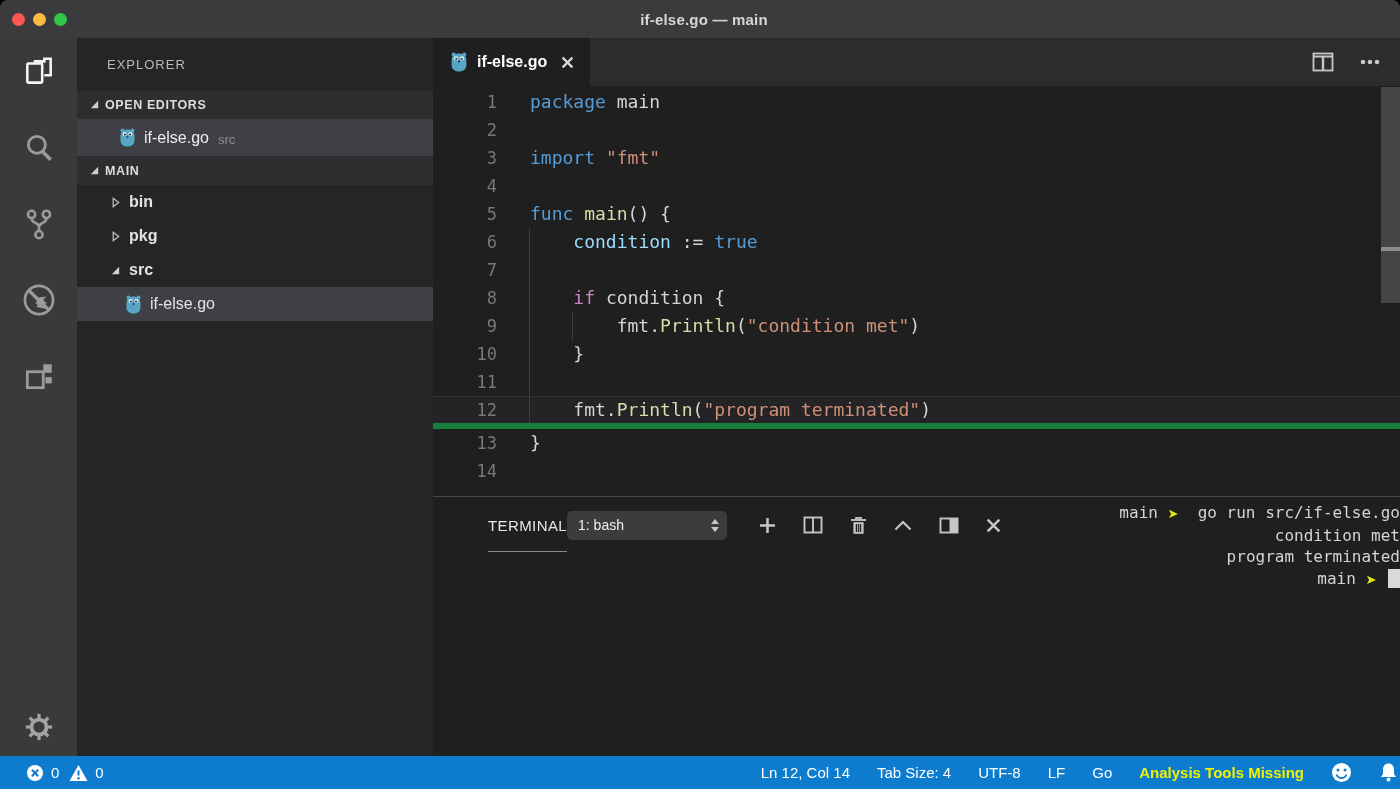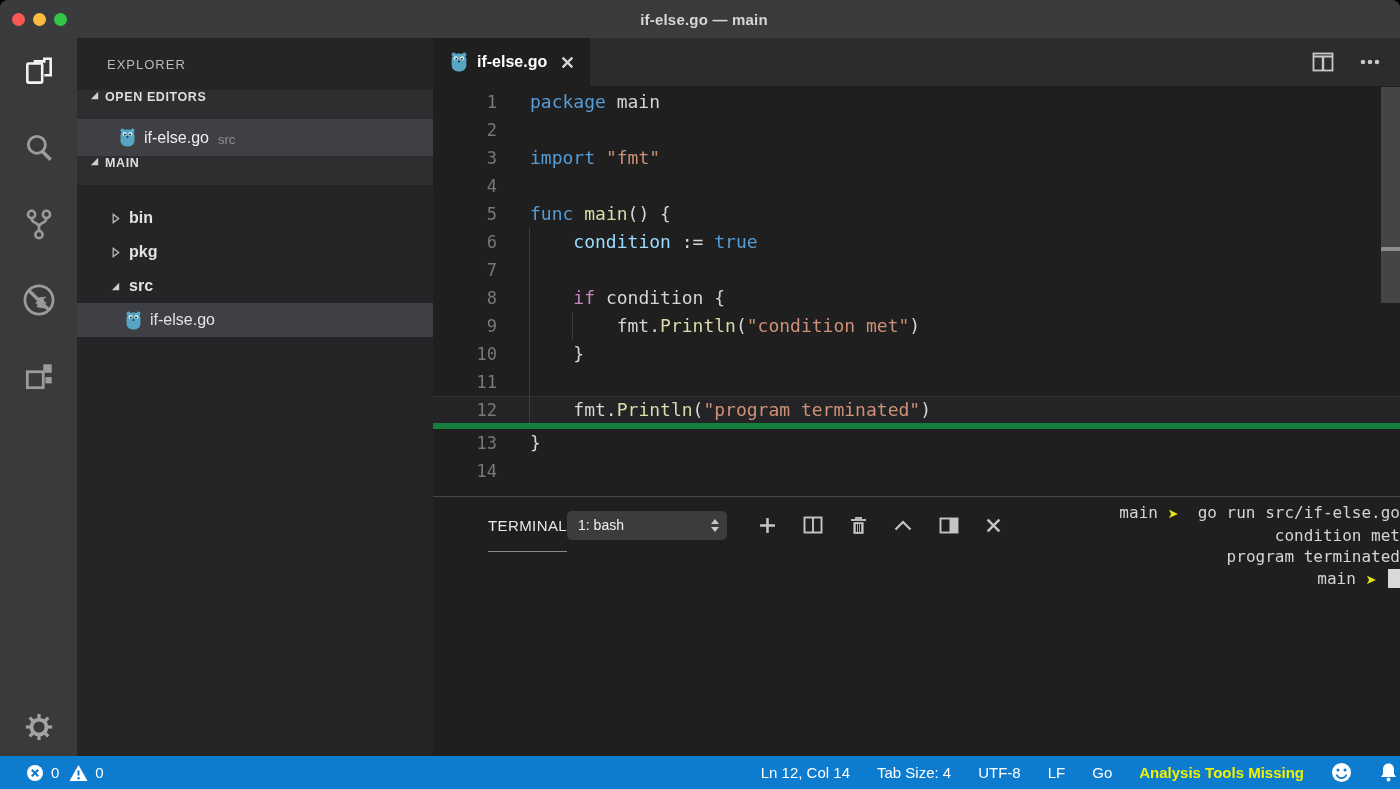--- a/index.html
+++ b/index.html
@@ -17,27 +17,27 @@
 
   
   .activitybar{width:77px;background:#3a3a3b;position:relative;display:flex;flex-direction:column;align-items:center;padding-top:10px;flex:none;}
   .ab-item{width:48px;height:48px;margin-bottom:28px;display:flex;align-items:center;justify-content:center;color:#9b9b9b;cursor:pointer;}
   .ab-item.active{color:#f5f5f5;}
   .ab-settings{position:absolute;bottom:14px;left:0;width:77px;display:flex;justify-content:center;color:#a3a3a3;cursor:pointer;}
 
   
   .sidebar{width:356px;background:#252527;flex:none;display:flex;flex-direction:column;color:#cccccc;}
   .sb-title{height:52px;display:flex;align-items:center;padding-left:30px;font-size:13px;letter-spacing:1px;color:#bababa;}
-  .section-header{height:29px;background:#2e2e31;display:flex;padding-left:12px;font-size:12.5px;font-weight:bold;color:#dedede;letter-spacing:.6px;cursor:pointer;}
+  .section-header{height:29px;background:#2e2e31;display:flex;align-items:center;padding-left:12px;font-size:12.5px;font-weight:bold;color:#dedede;letter-spacing:.6px;cursor:pointer;}
   .section-header .tw{margin-right:5px;}
   .oe-item{height:37px;display:flex;align-items:center;padding-left:42px;cursor:pointer;}
   .oe-item.selected{background:#3f3f46;}
   .oe-label{font-size:16px;color:#eeeeee;margin-left:8px;}
   .oe-detail{font-size:13px;color:#8f8f8f;margin-left:9px;padding-top:3px;}
-  .tree{flex:1;margin-top:16px;}
+  .tree{flex:1;}
   .tree-row{height:34px;display:flex;align-items:center;padding-left:33px;cursor:pointer;font-size:16px;color:#e2e2e2;}
   .tree-row.nested{padding-left:48px;}
   .tree-row.selected{background:#3f3f46;}
   .tree-row .tw{margin-right:8px;}
   .tree-row .lbl{font-weight:bold;}
   .tree-row.nested .lbl{font-weight:normal;margin-left:8px;}
 
   
   .editorgroup{flex:1;display:flex;flex-direction:column;min-width:0;}
   .tabbar{height:48px;background:#2c2c2d;display:flex;align-items:stretch;flex:none;}

